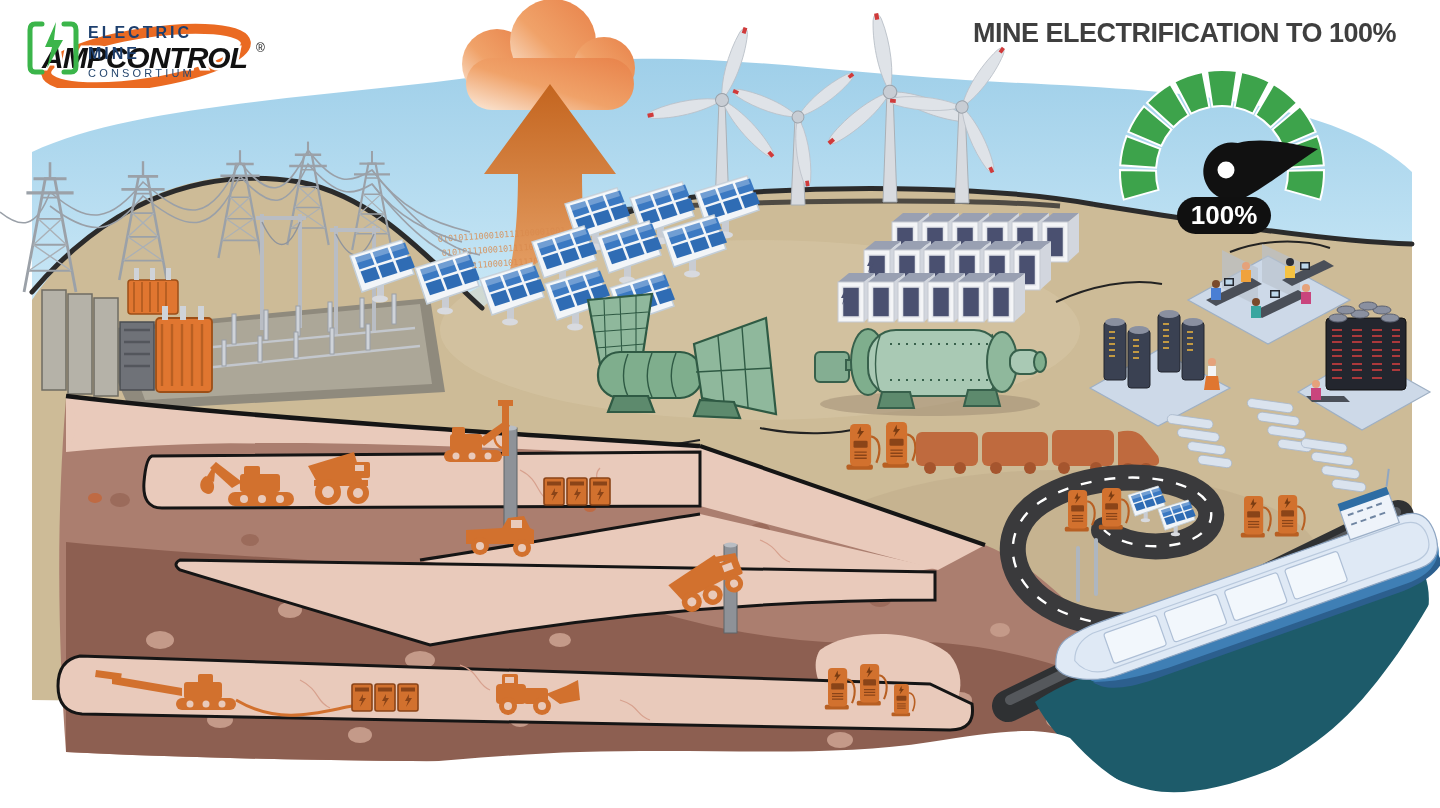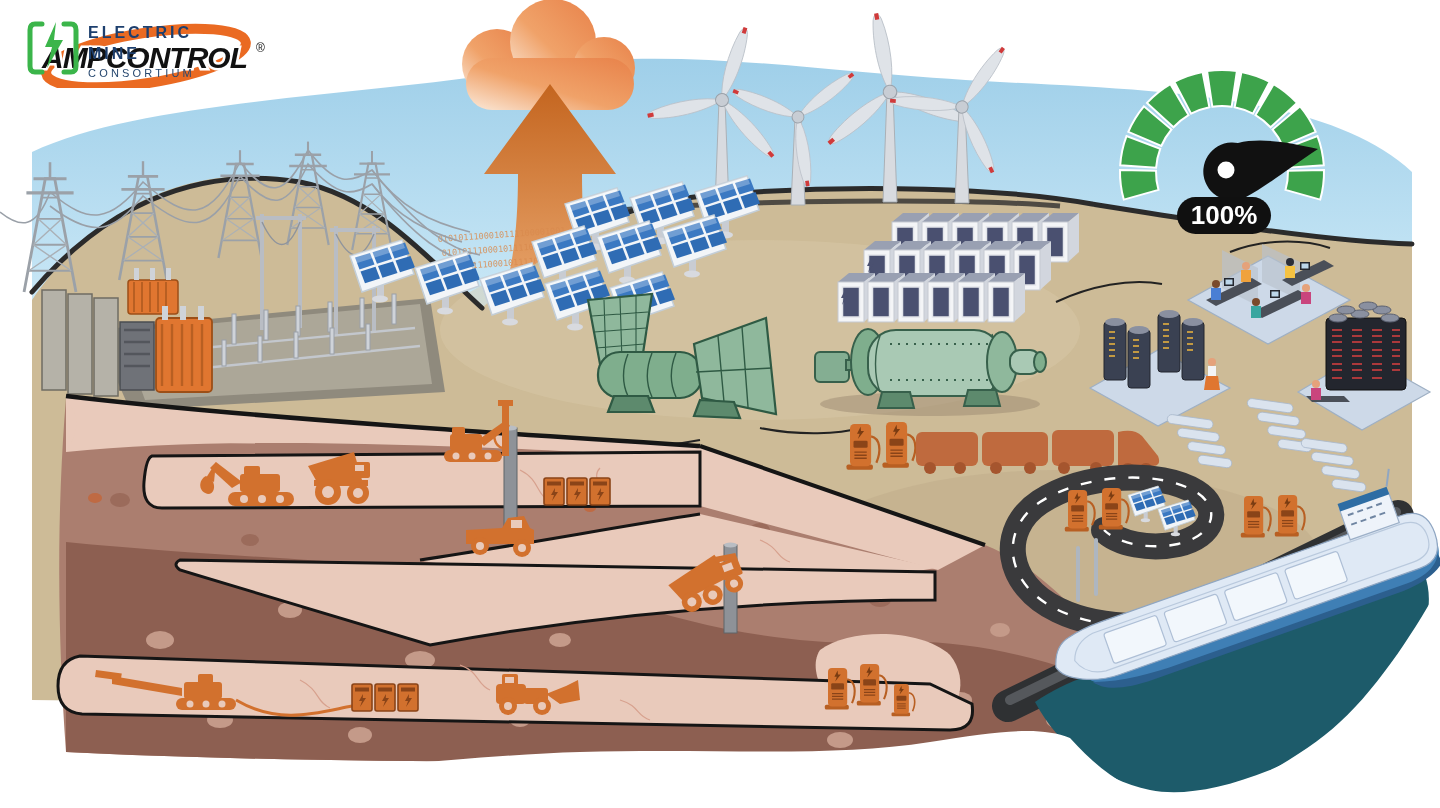--- a/index.html
+++ b/index.html
@@ -28,20 +28,21 @@
         <path d="M16,8 H9 Q4,8 4,14 V50 Q4,56 9,56 H16" fill="none" stroke="#3bb54a" stroke-width="5" stroke-linecap="round"></path>
         <path d="M38,8 H45 Q50,8 50,14 V50 Q50,56 45,56 H38" fill="none" stroke="#3bb54a" stroke-width="5" stroke-linecap="round"></path>
         <path d="M30,6 L19,31 H26 L21,52 L37,24 H28 Z" fill="#3bb54a"></path>
       </g>
       <text x="62" y="22" font-size="16" font-weight="bold" letter-spacing="3" fill="#1d3f6e">ELECTRIC</text>
       <text x="62" y="43" font-size="16" font-weight="bold" letter-spacing="3" fill="#1d3f6e">MINE</text>
       <text x="62" y="61" font-size="11" letter-spacing="3.2" fill="#27486f">CONSORTIUM</text>
     </svg>
   </div>
 
+  <div class="title">MINE ELECTRIFICATION TO 100%</div>
 
   <svg class="scene" width="1440" height="808" viewBox="0 0 1440 808">
     <defs>
       <linearGradient id="skyG" x1="0" y1="0" x2="0" y2="1">
         <stop offset="0" stop-color="#9fcfe9"></stop>
           <stop offset="0.55" stop-color="#c5e5f5"></stop>
           <stop offset="1" stop-color="#e8f5fb"></stop>
       </linearGradient>
       <linearGradient id="cloudG" x1="0" y1="1" x2="1" y2="0">
         <stop offset="0" stop-color="#fbeadb"></stop>

